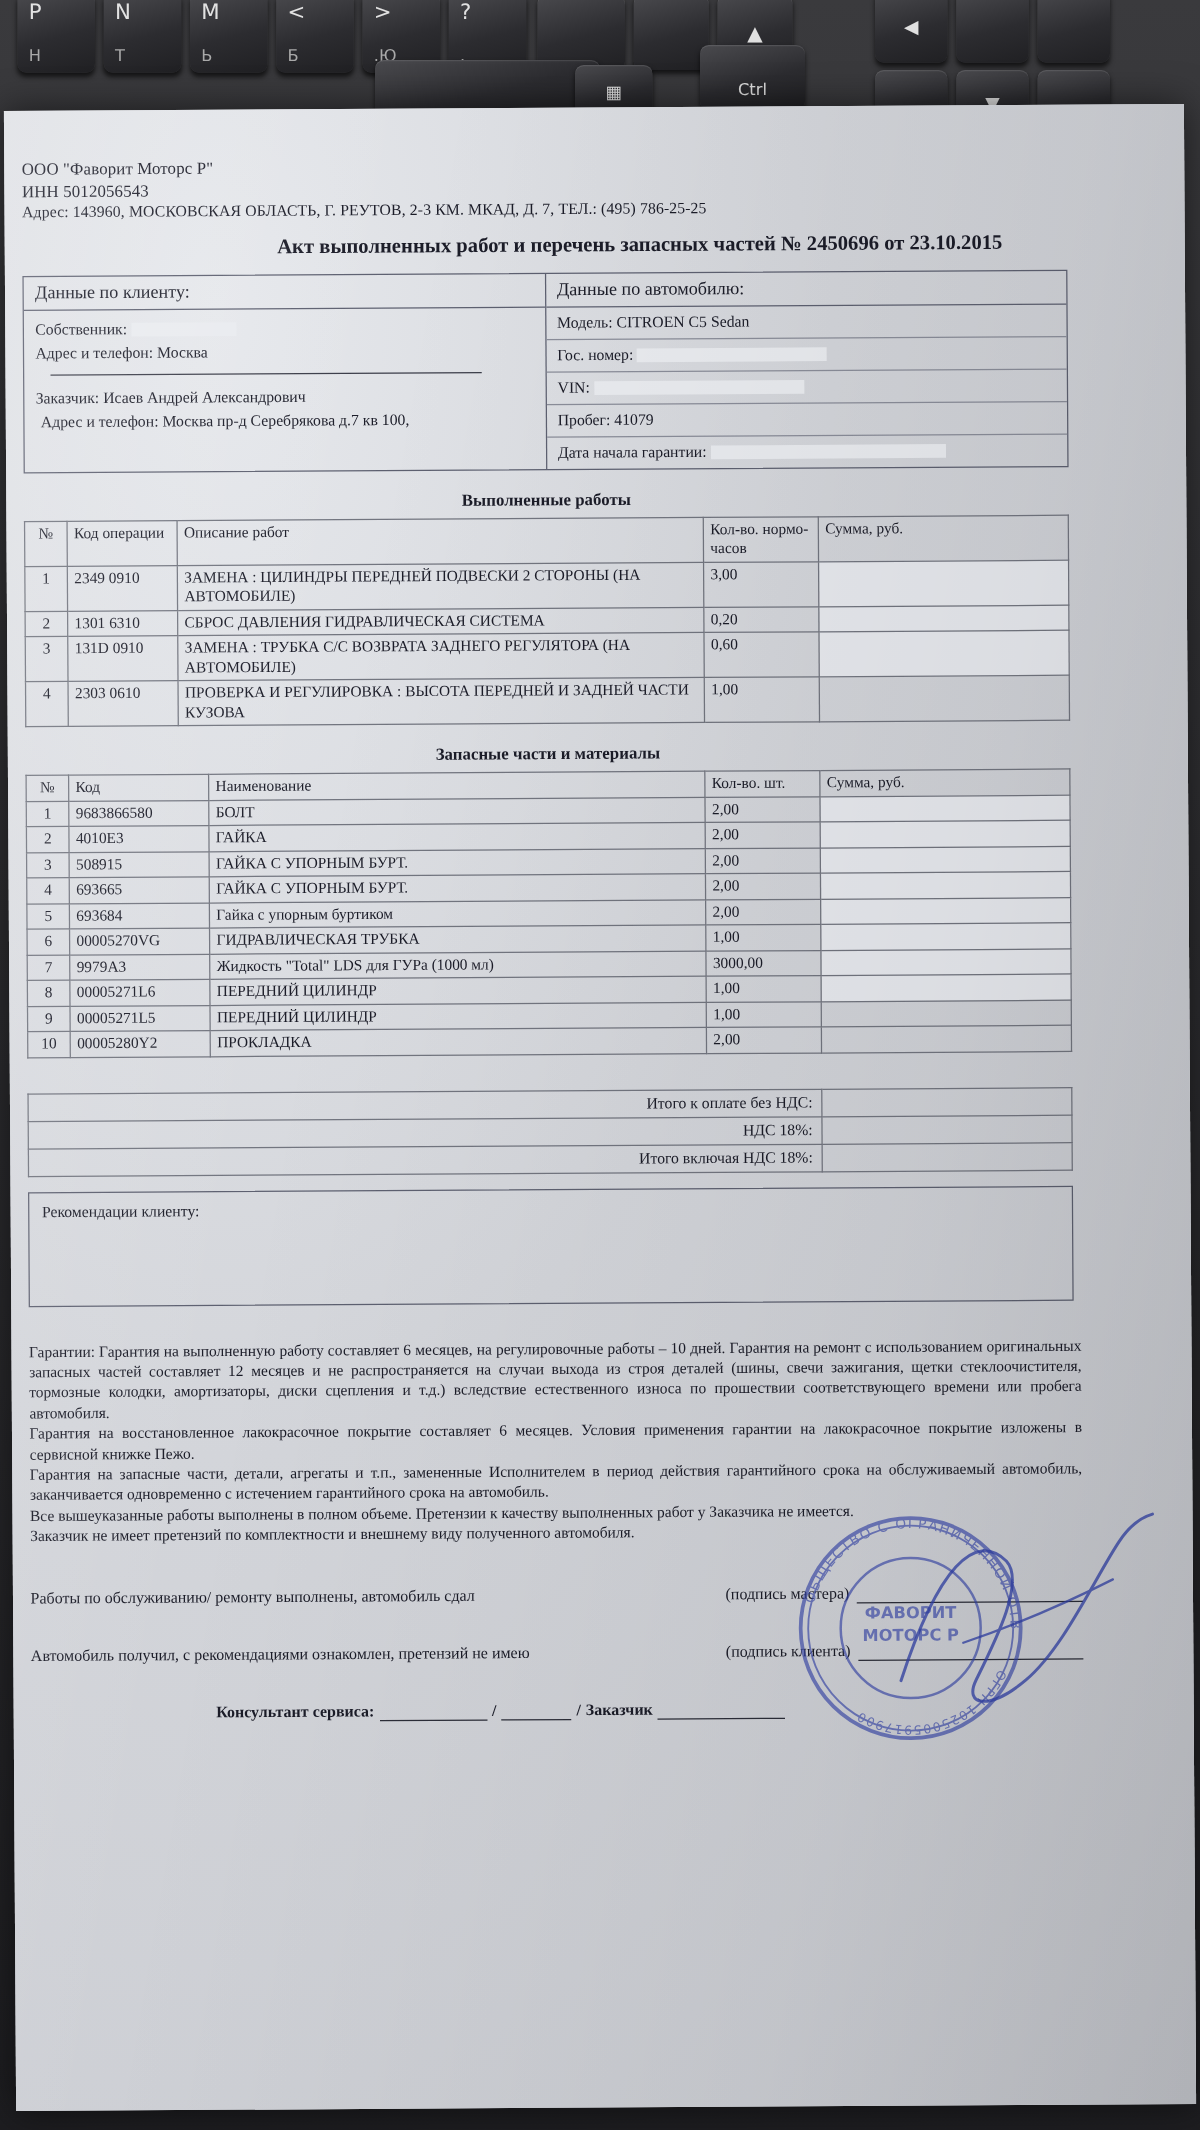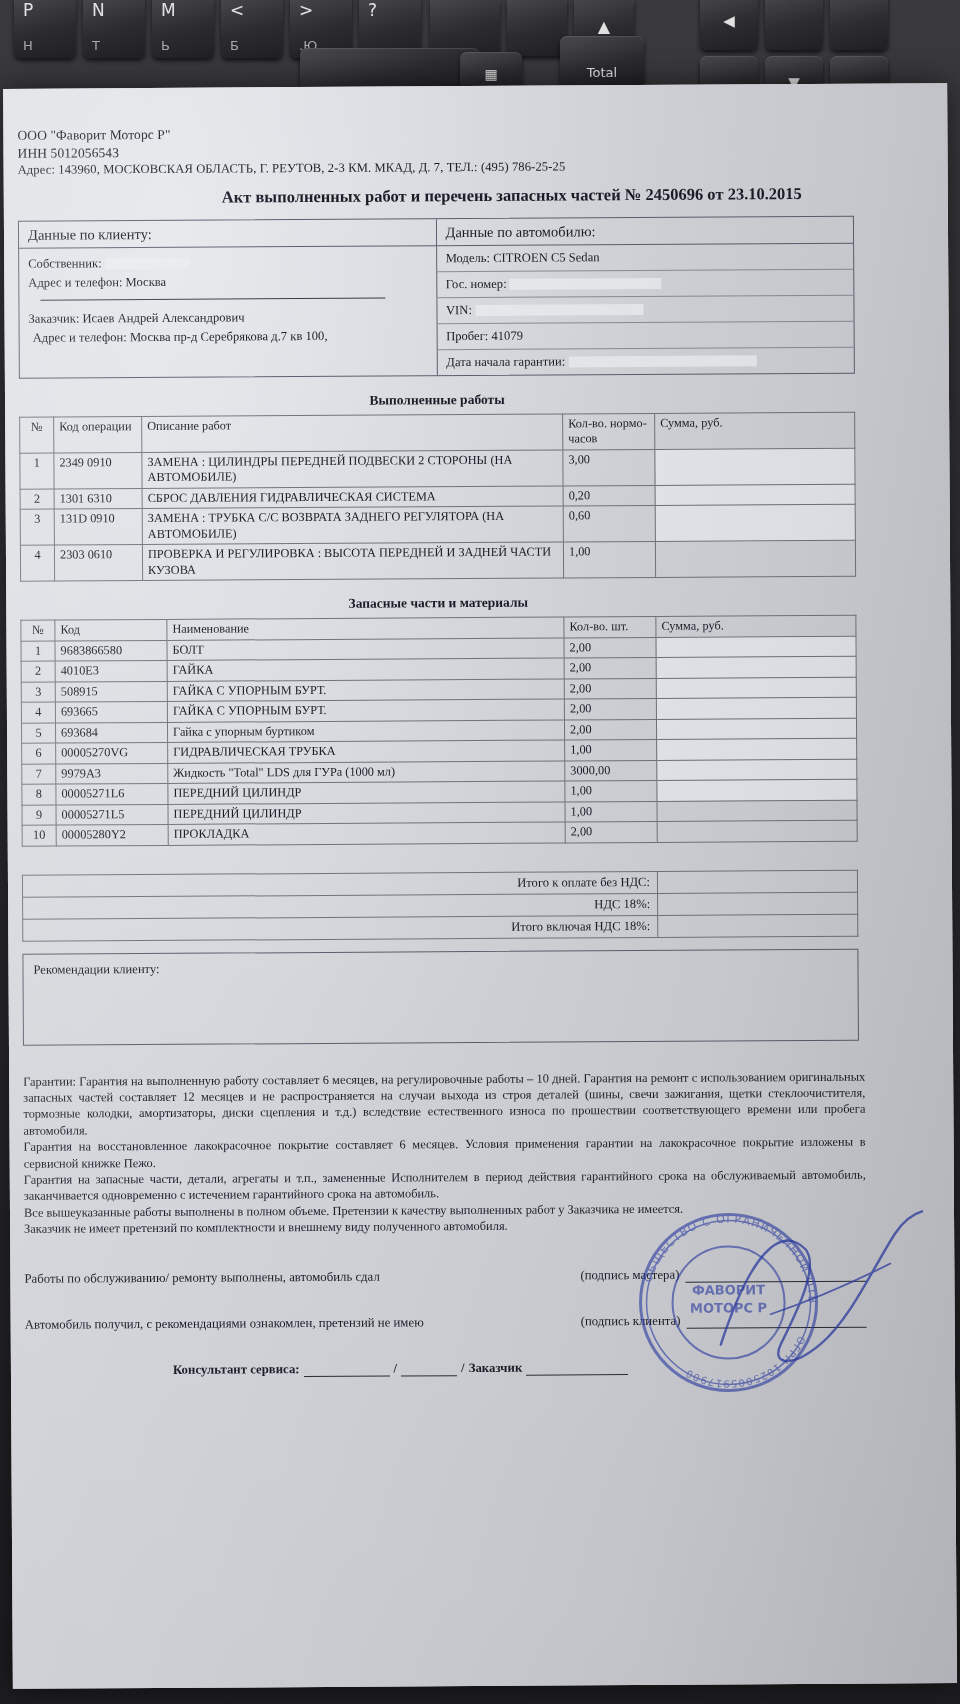--- a/index.html
+++ b/index.html
@@ -169,21 +169,21 @@
   <div class="kb-row" style="left:700px; top:56px;">
     <div class="key" style="width:58px;height:52px;"></div>
     <div class="key" style="width:58px;height:52px;">
       <span class="k-ctr" style="bottom:16px;font-size:15px;">▼</span>
     </div>
     <div class="key" style="width:58px;height:52px;"></div>
   </div>
 
   <div class="kb-row" style="left:560px; top:36px;">
     <div class="key" style="width:84px;height:52px;">
-      <span class="k-ctr">Total</span>
+      <span class="k-ctr">Ctrl</span>
     </div>
   </div>
 
   <div class="kb-row" style="left:300px; top:48px;">
     <div class="key" style="width:180px;height:46px;"></div>
   </div>
   <div class="kb-row" style="left:460px; top:52px;">
     <div class="key" style="width:62px;height:44px;">
       <span class="k-ctr" style="bottom:14px;font-size:14px;">▦</span>
     </div>

